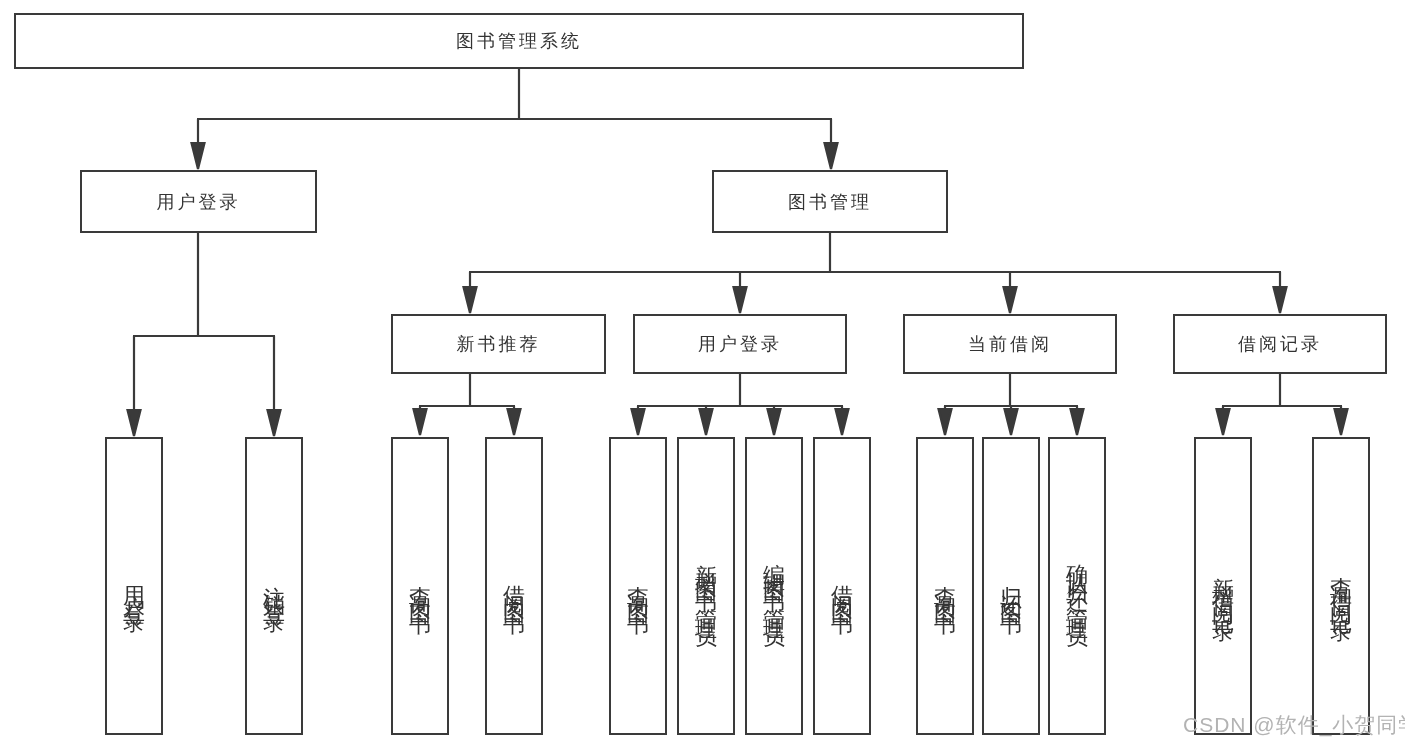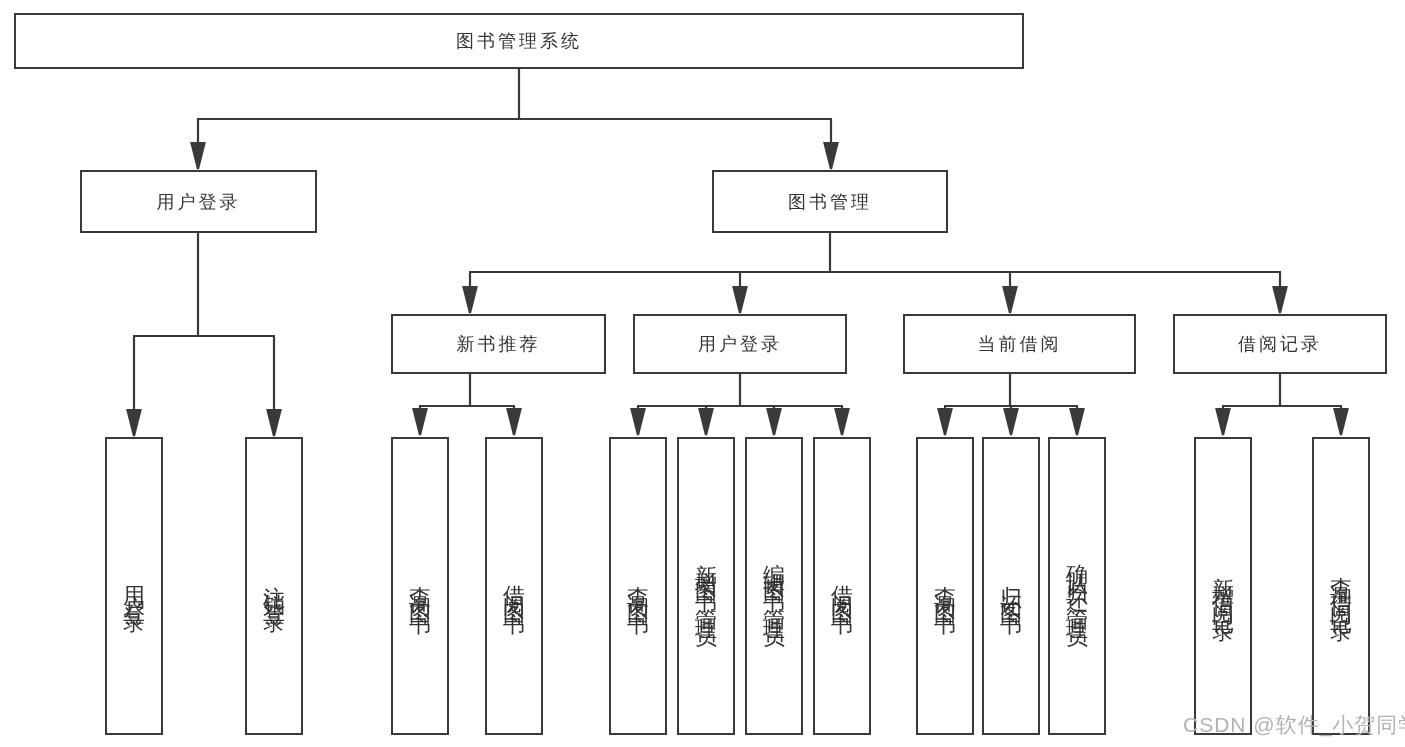--- a/index.html
+++ b/index.html
@@ -111,21 +111,21 @@
   <div class="box" style="left:712px; top:170px; width:236px; height:63px;">
     <span class="label">图书管理</span>
   </div>
 
   <div class="box" style="left:365px; top:314px; width:215px; height:60px;margin-left:26px;">
     <span class="label">新书推荐</span>
   </div>
   <div class="box" style="left:633px; top:314px; width:214px; height:60px;">
     <span class="label">用户登录</span>
   </div>
-  <div class="box" style="left:903px; top:314px; width:233px; height:60px;">
+  <div class="box" style="left:903px; top:314px; width:214px; height:60px;">
     <span class="label">当前借阅</span>
   </div>
   <div class="box" style="left:1173px; top:314px; width:214px; height:60px;">
     <span class="label">借阅记录</span>
   </div>
 
   <div class="box leaf" style="left:105px; top:437px; width:58px; height:298px;">
     <span class="label">用户登录</span>
   </div>
   <div class="box leaf" style="left:245px; top:437px; width:58px; height:298px;">

